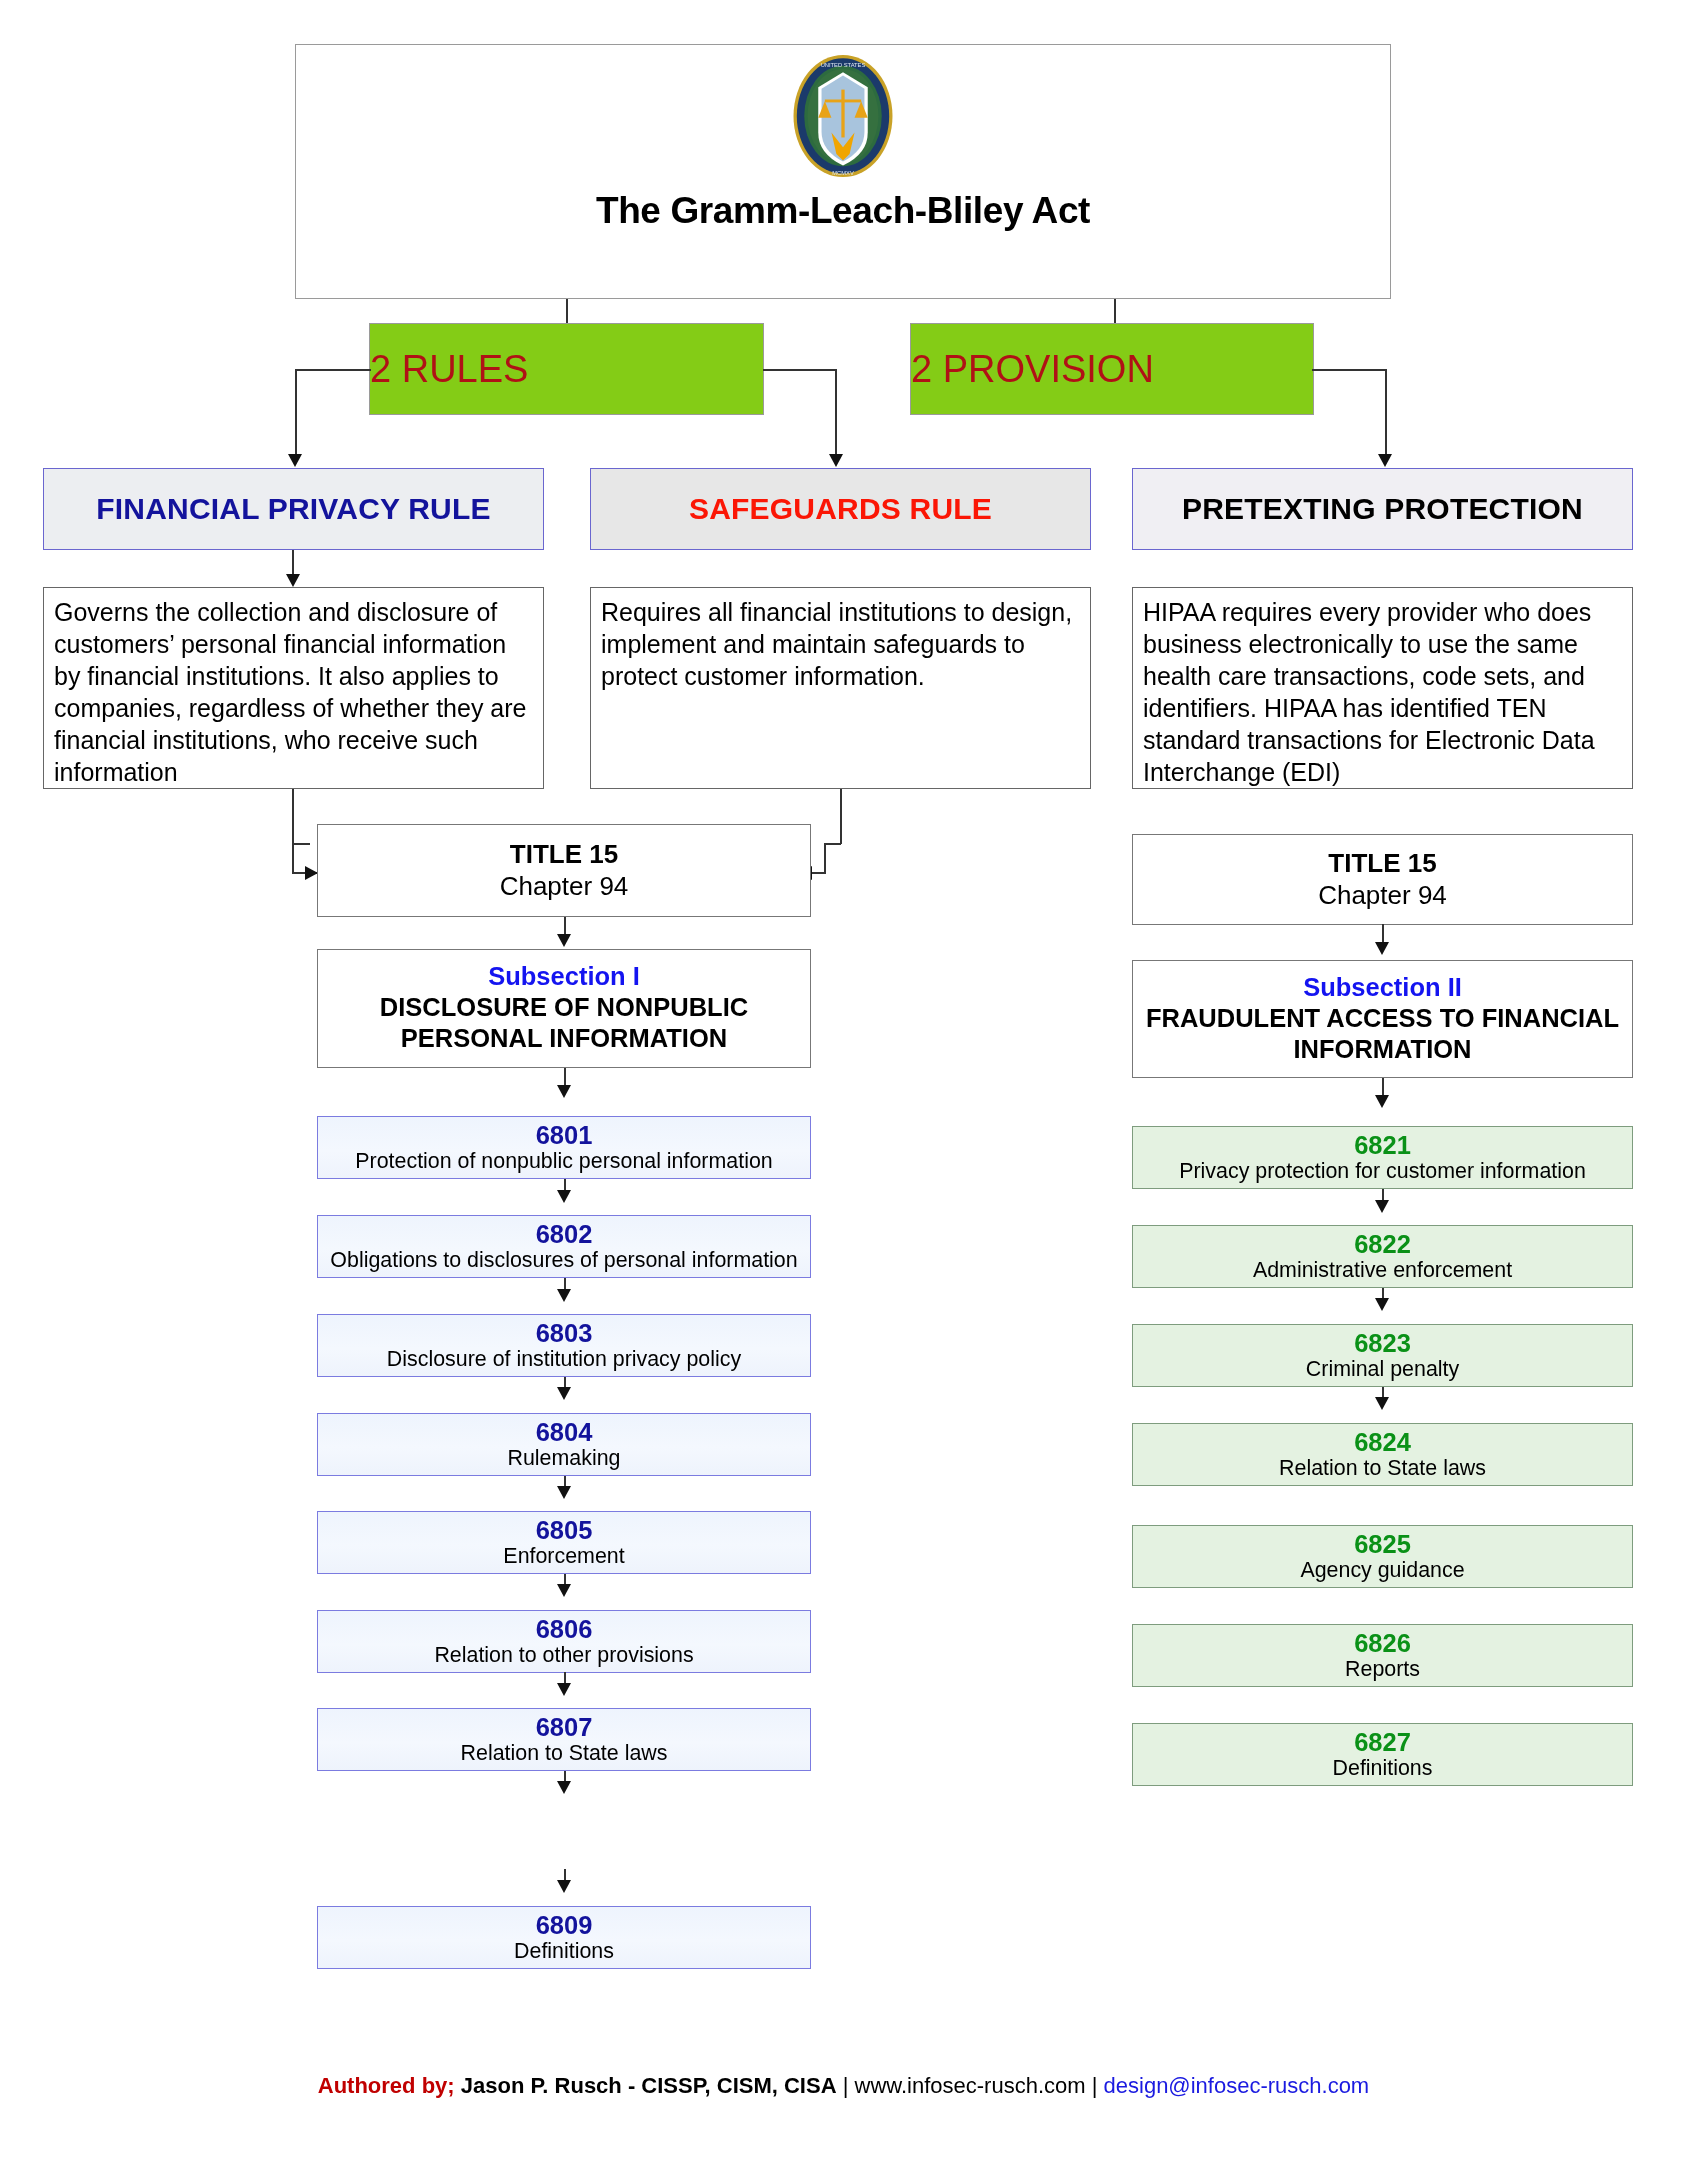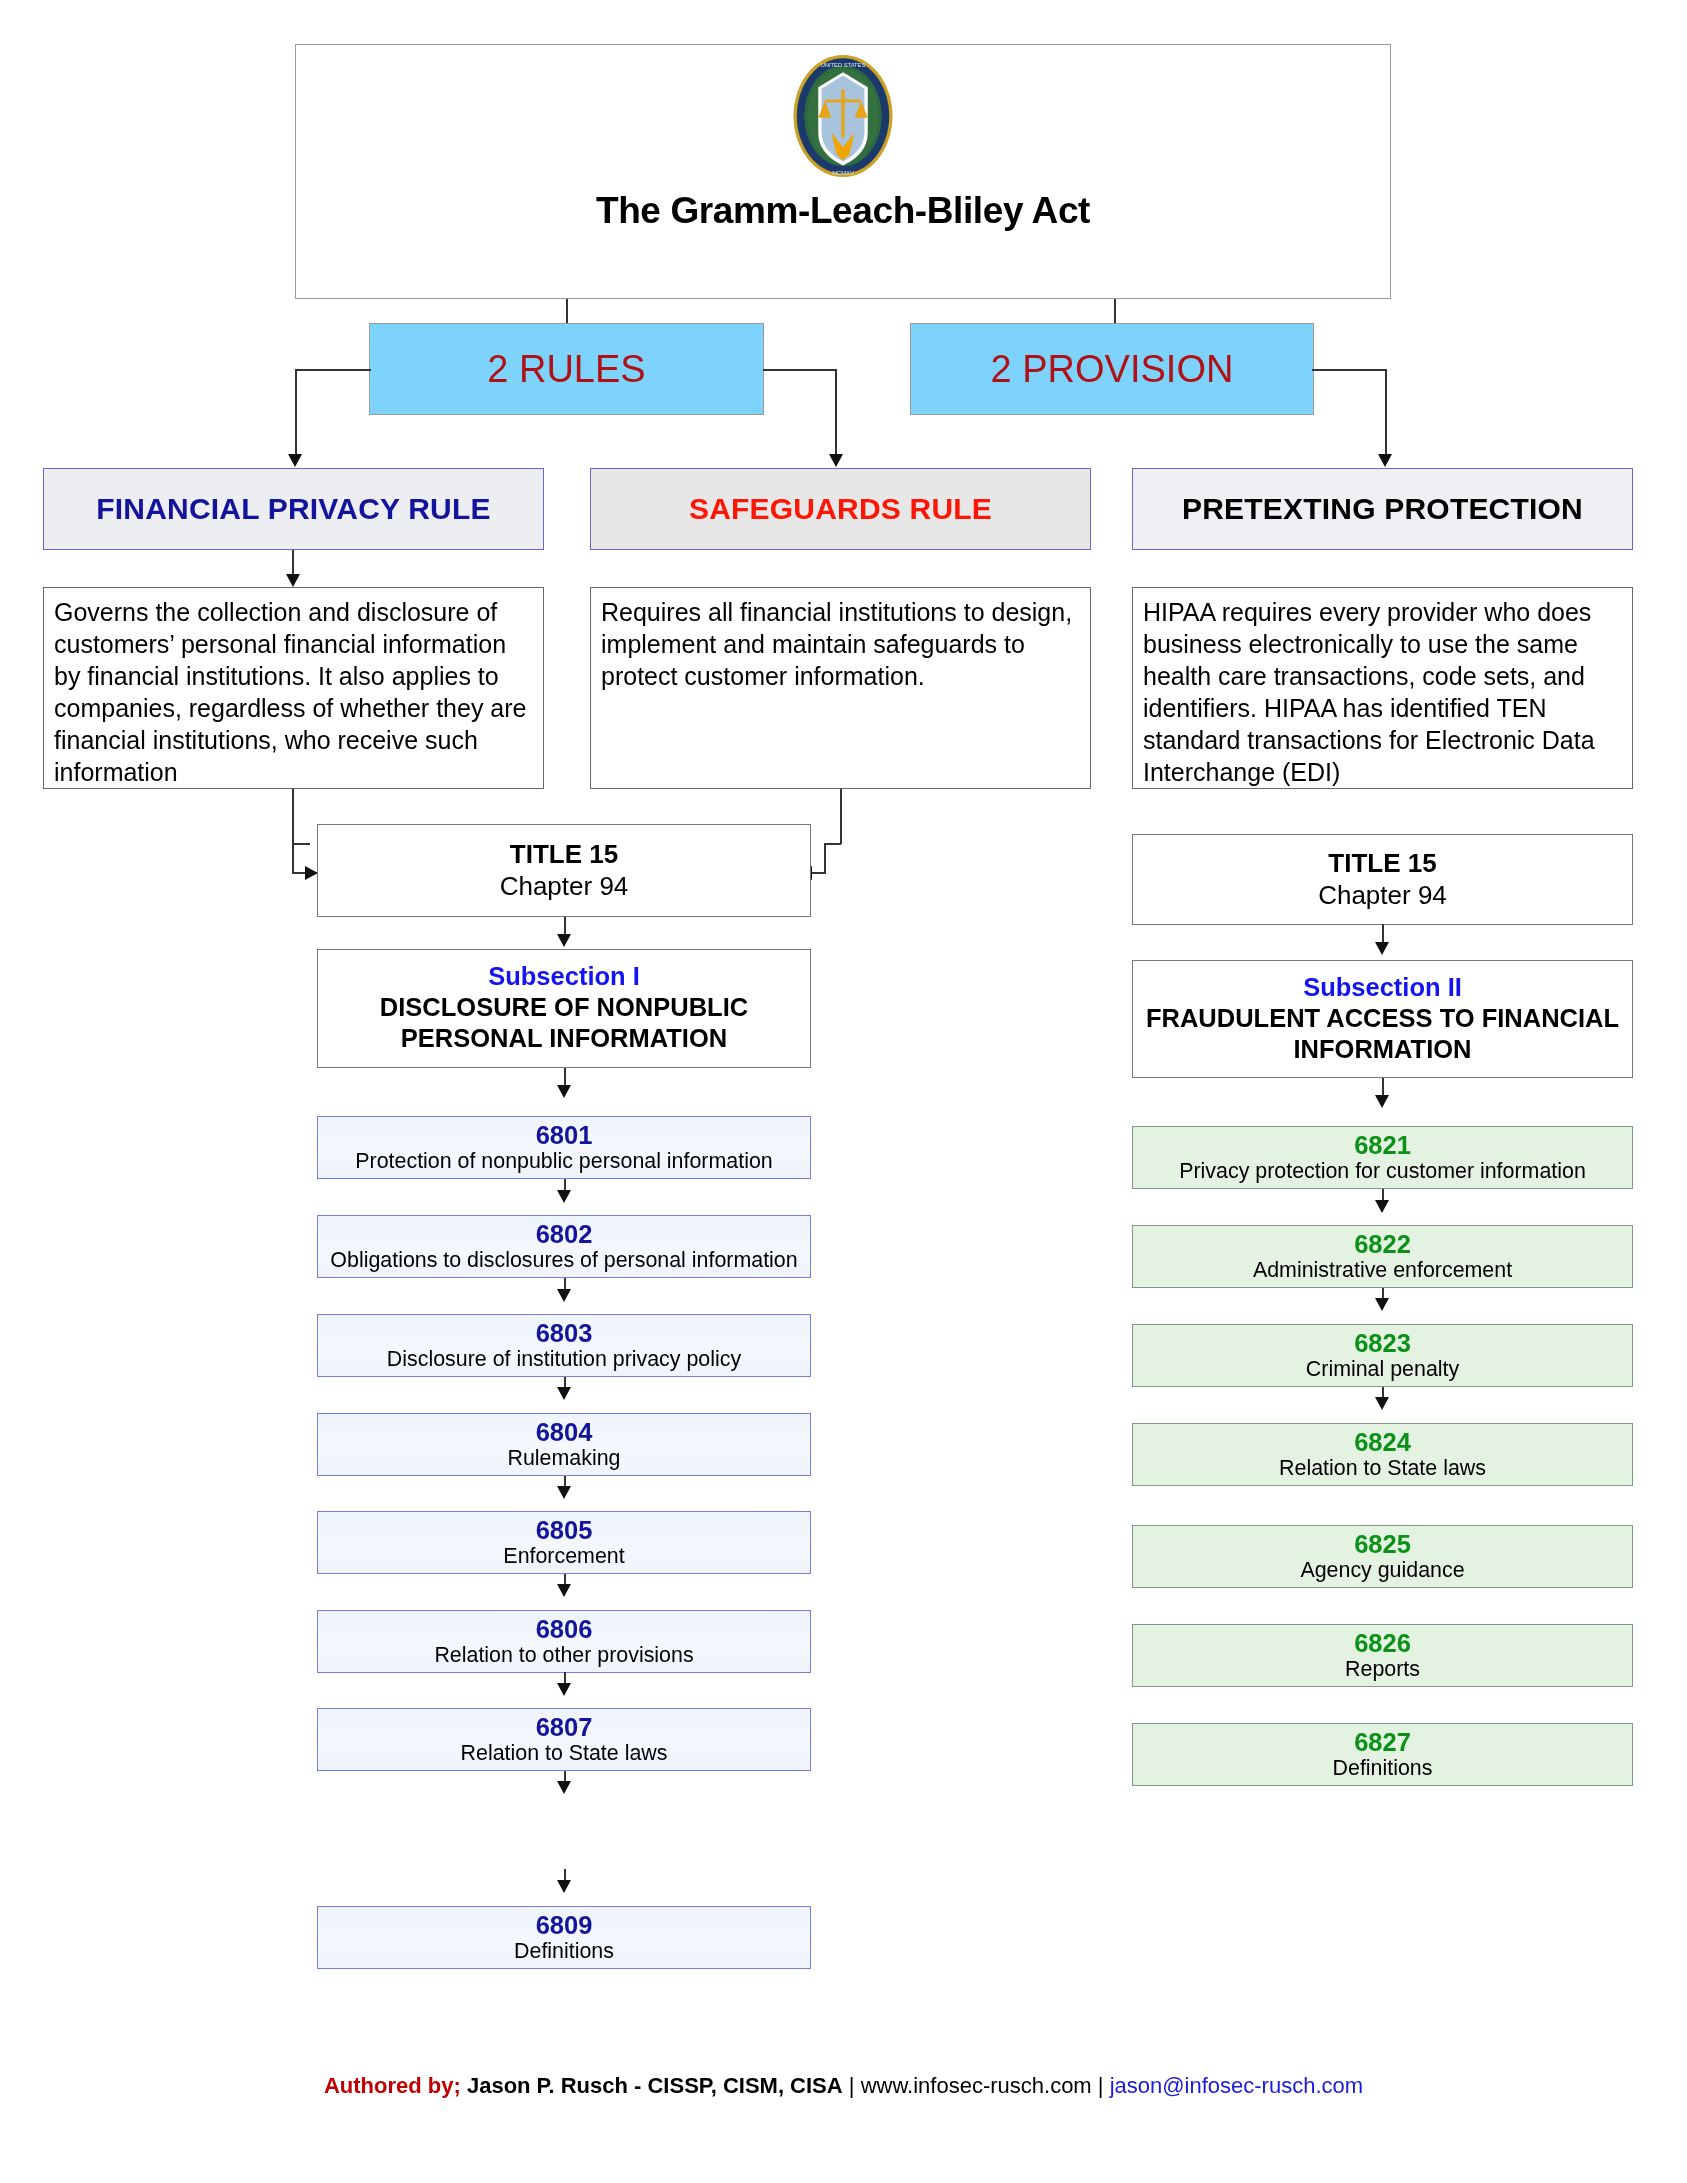--- a/index.html
+++ b/index.html
@@ -24,22 +24,22 @@
     display:flex;flex-direction:column;align-items:center;justify-content:flex-start;
   }
   .seal-wrap{margin-top:5px;}
   .title-text{
     font-size:37px;font-weight:bold;letter-spacing:-0.4px;
     text-align:center;margin-top:5px;
   }
 
   
   .split-box{
-    border:1.6px solid #9a9a9a;background:#7dd3fc;
-    display:flex;align-items:center;justify-content:center;
+    border:1.6px solid #9a9a9a;background:#84cc16;
+    display:flex;align-items:center;
   }
   .split-box span{
     font-size:38px;color:#b01116;letter-spacing:0px;
   }
 
   
   .rule-head{
     border:1.6px solid #6a66cf;
     display:flex;align-items:center;justify-content:center;
   }
@@ -331,17 +331,17 @@
     <div class="num">6826</div>
     <div class="lbl">Reports</div>
   </div>
 
   <div class="box sec sec-g" style="left:1132px;top:1723px;width:501px;height:63px;">
     <div class="num">6827</div>
     <div class="lbl">Definitions</div>
   </div>
 
   <div class="footer" style="top:2073px;">
-    <span class="f-red">Authored by;</span><span class="f-bold"> </span><span class="f-bold">Jason P. Rusch - CISSP, CISM, CISA</span><span class="f-plain"> | </span><span class="f-plain">www.infosec-rusch.com</span><span class="f-plain"> | </span><span class="f-blue">jason@infosec-rusch.com</span>
+    <span class="f-red">Authored by;</span><span class="f-bold"> </span><span class="f-bold">Jason P. Rusch - CISSP, CISM, CISA</span><span class="f-plain"> | </span><span class="f-plain">www.infosec-rusch.com</span><span class="f-plain"> | </span><span class="f-blue">design@infosec-rusch.com</span>
   </div>
 
 </div>
 
 
 </body></html>

